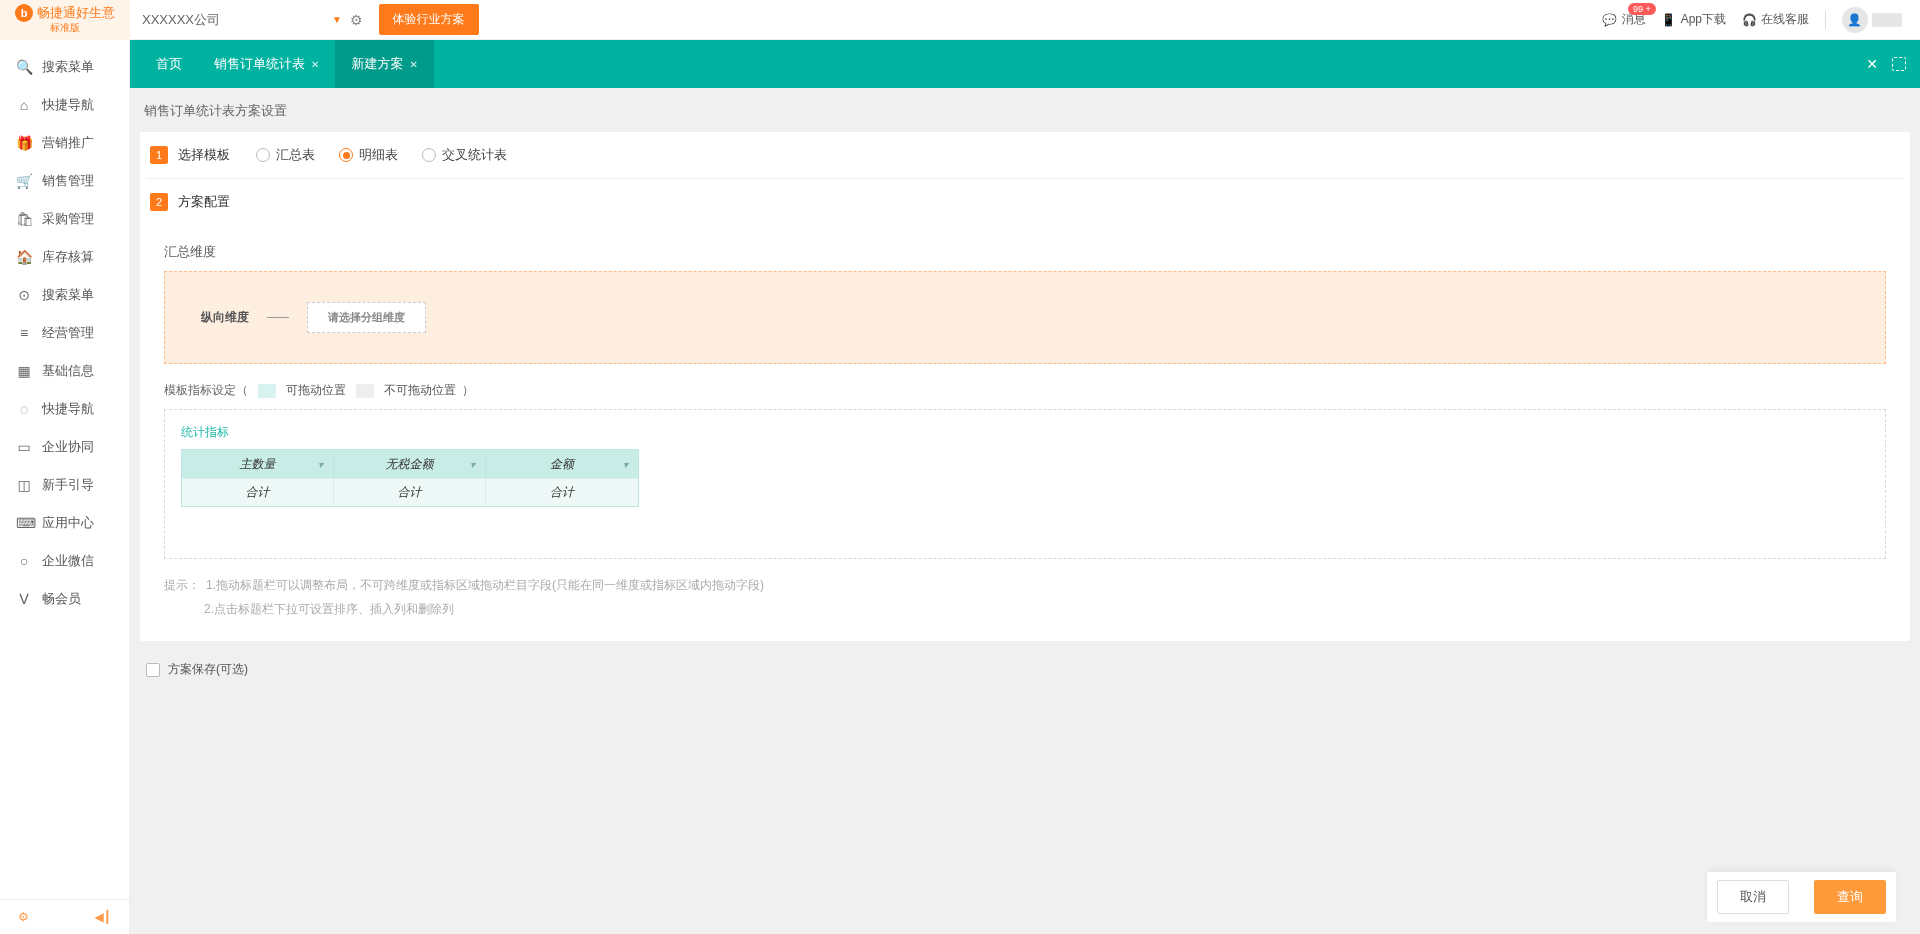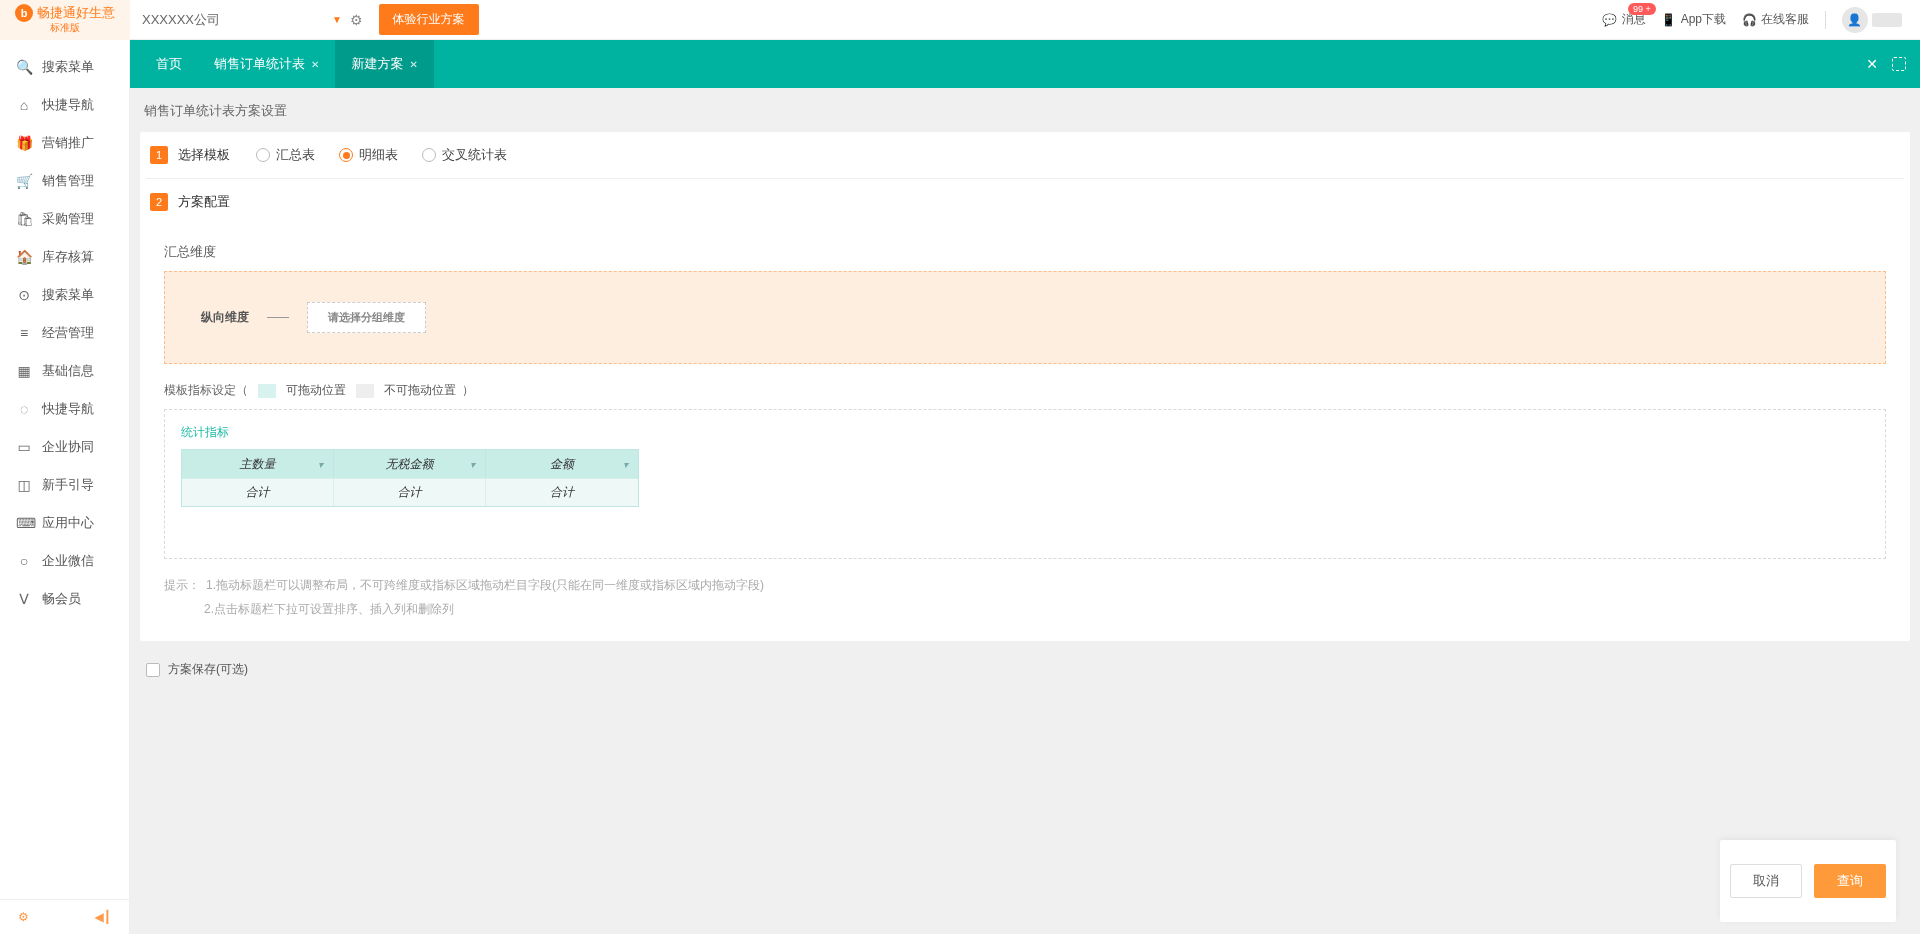--- a/index.html
+++ b/index.html
@@ -91,21 +91,21 @@
 
 .tips { color: #aaa; font-size: 12px; margin-top: 14px; line-height: 2; }
 .tips .tp-label { margin-right: 6px; }
 .tips .tp-line2 { margin-left: 40px; }
 
 .save-row { display: flex; align-items: center; gap: 8px; padding: 10px 6px; font-size: 12px; color: #555; }
 .checkbox { width: 14px; height: 14px; border: 1px solid #bbb; border-radius: 2px; background: #fff; }
 
 
 .footer-bar { position: absolute; bottom: 0; right: 10px; left: auto; display: flex; align-items: center; justify-content: flex-end; gap: 12px; padding: 12px 14px; background: #f0f0f0; }
-.footer-shadow { box-shadow: 0 -2px 6px rgba(0,0,0,0.06); background: #fff; border-radius: 2px; padding: 24px 10px; display: flex; gap: 12px; }
+.footer-shadow { box-shadow: 0 -2px 6px rgba(0,0,0,0.06); background: #fff; border-radius: 2px; padding: 8px 10px; display: flex; gap: 25px; }
 .btn { padding: 7px 22px; border-radius: 2px; font-size: 13px; cursor: pointer; border: 1px solid transparent; }
 .btn-default { background: #fff; border-color: #ddd; color: #555; }
 .btn-accent { background: #ff9a3a; color: #fff; }
 </style>
 </head>
 <body>
 
 <div class="app">
 
   <div class="topbar">

